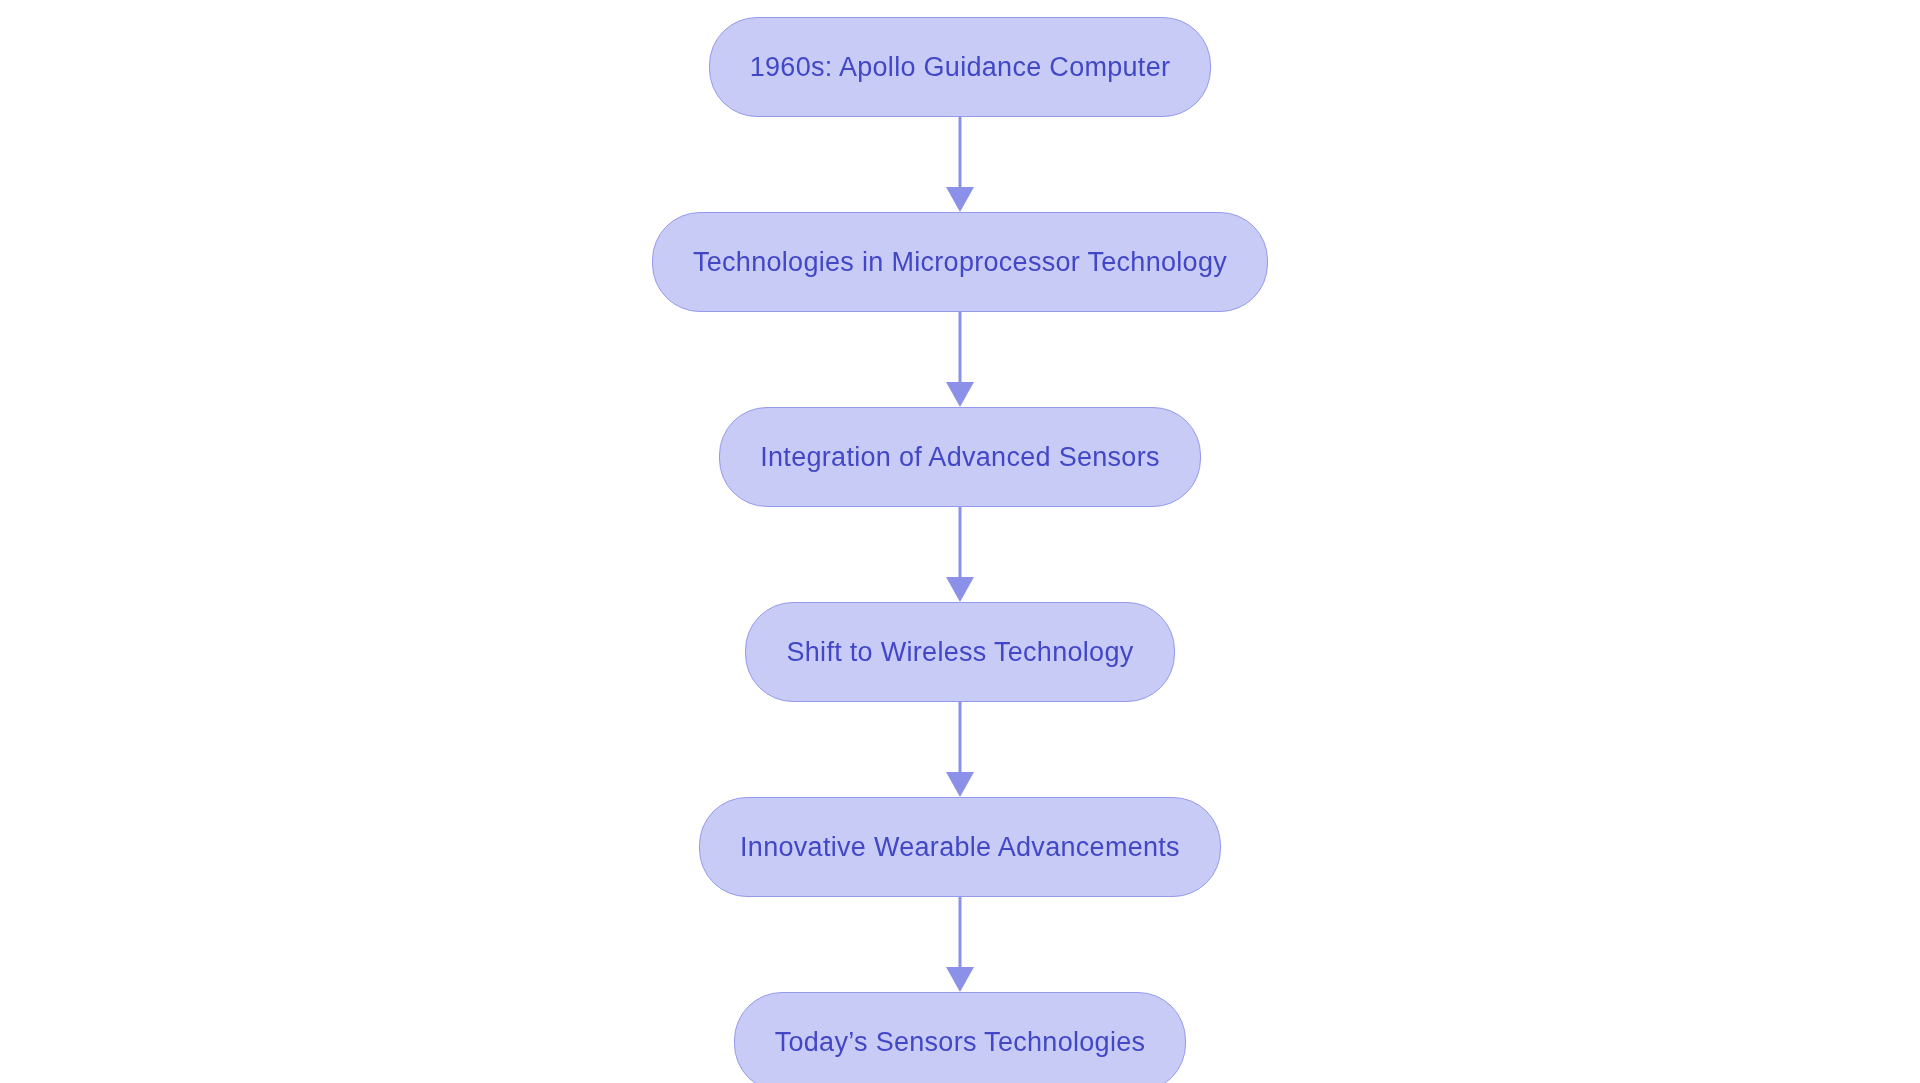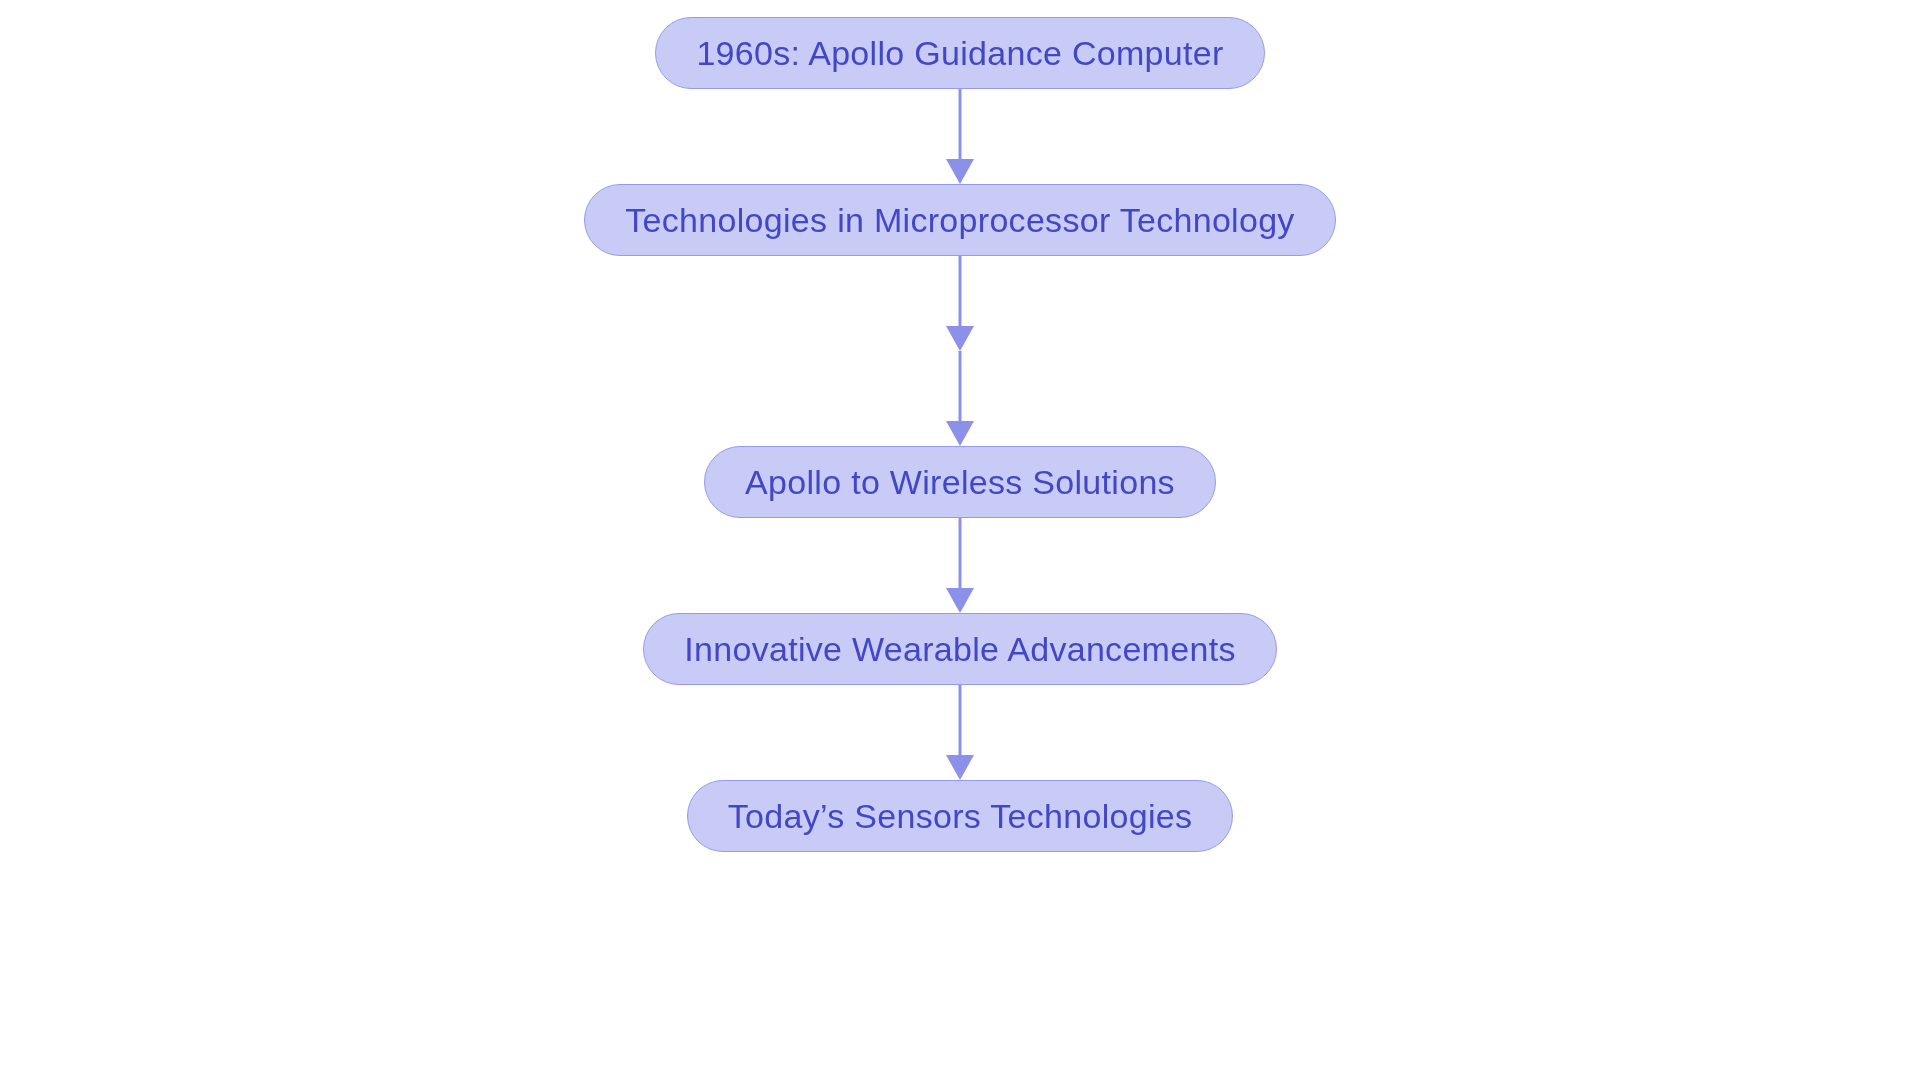--- a/index.html
+++ b/index.html
@@ -14,31 +14,31 @@
     background: var(--background, #ffffff);
     display: flex;
     flex-direction: column;
     align-items: center;
     padding-top: 17px;
     box-sizing: border-box;
     overflow: hidden;
     font-family: "Liberation Sans", sans-serif;
   }
   .node {
-    height: 72px;
+    height: 100px;
     box-sizing: border-box;
     display: flex;
     align-items: center;
     justify-content: center;
     padding: 0 40px;
     background: var(--node-fill, #c8cbf6);
     border: 1.5px solid var(--node-border, #959bec);
     border-radius: 48px;
     color: var(--node-text, #4247c6);
-    font-size: 34px;
+    font-size: 27px;
     letter-spacing: 0.3px;
     white-space: nowrap;
     flex-shrink: 0;
   }
   .arrow {
     display: block;
     width: 30px;
     height: 95px;
     flex-shrink: 0;
     color: var(--arrow, #8b91e9);
@@ -60,28 +60,31 @@
 
   <div class="node">
     <span>Technologies in Microprocessor Technology</span>
   </div>
 
   <svg class="arrow" viewBox="0 0 30 95" xmlns="http://www.w3.org/2000/svg">
     <line x1="15" y1="0" x2="15" y2="72" stroke="currentColor" stroke-width="3"></line>
     <polygon points="1,70 29,70 15,95" fill="currentColor"></polygon>
   </svg>
 
+  <div class="node">
+    <span>Integration of Advanced Sensors</span>
+  </div>
 
   <svg class="arrow" viewBox="0 0 30 95" xmlns="http://www.w3.org/2000/svg">
     <line x1="15" y1="0" x2="15" y2="72" stroke="currentColor" stroke-width="3"></line>
     <polygon points="1,70 29,70 15,95" fill="currentColor"></polygon>
   </svg>
 
   <div class="node">
-    <span>Apollo to Wireless Solutions</span>
+    <span>Shift to Wireless Technology</span>
   </div>
 
   <svg class="arrow" viewBox="0 0 30 95" xmlns="http://www.w3.org/2000/svg">
     <line x1="15" y1="0" x2="15" y2="72" stroke="currentColor" stroke-width="3"></line>
     <polygon points="1,70 29,70 15,95" fill="currentColor"></polygon>
   </svg>
 
   <div class="node">
     <span>Innovative Wearable Advancements</span>
   </div>

